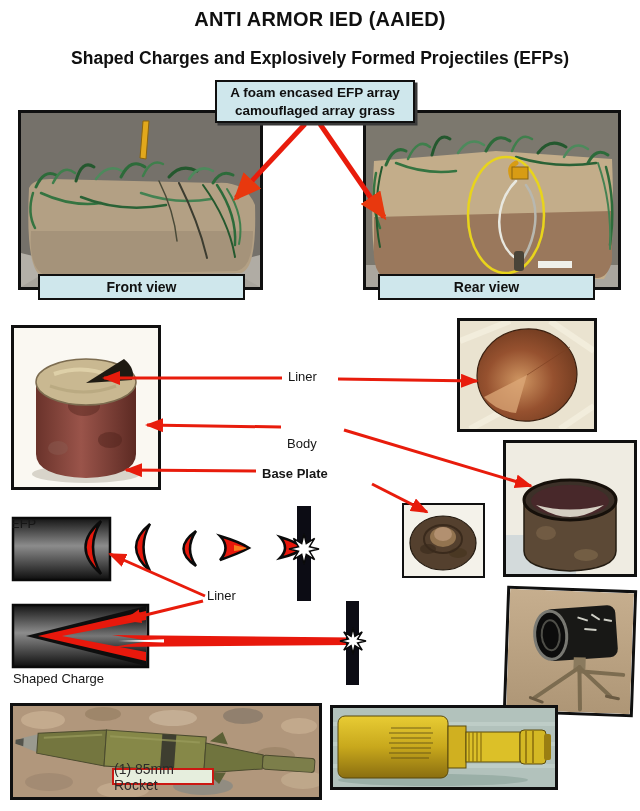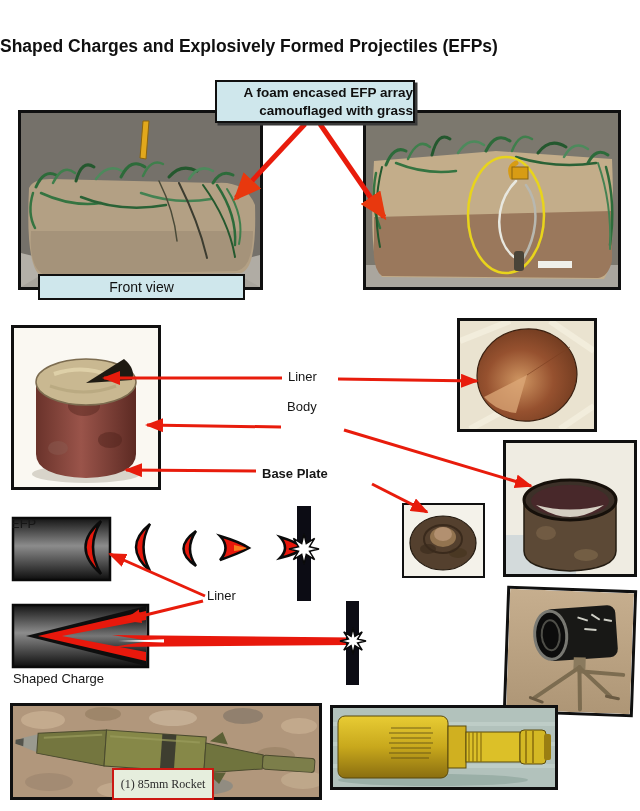--- a/index.html
+++ b/index.html
@@ -1,41 +1,42 @@
 <!DOCTYPE html>
 <html><head>
 <meta charset="utf-8">
 <style>
   html,body{margin:0;padding:0;background:#ffffff;}
   #slide{
     position:relative;width:640px;height:811px;background:#ffffff;
     font-family:"Liberation Sans",sans-serif;color:#101010;overflow:hidden;
   }
   .title{position:absolute;left:0;right:0;top:8px;text-align:center;font-weight:bold;font-size:20px;letter-spacing:.2px;}
-  .subtitle{position:absolute;left:0;right:0;top:36px;text-align:left;font-weight:bold;font-size:17.5px;}
+  .subtitle{position:absolute;left:0;right:0;top:48px;text-align:center;font-weight:bold;font-size:17.5px;}
   .photo{position:absolute;border:3px solid #101010;box-sizing:border-box;background:#fff;overflow:hidden;z-index:2;}
   .photo svg{display:block;}
   .capbox{position:absolute;background:#cfe7ec;border:2px solid #101010;box-sizing:border-box;
-    display:flex;align-items:center;justify-content:center;font-weight:normal;font-size:14px;z-index:6;}
+    display:flex;align-items:center;justify-content:center;font-weight:bold;font-size:14px;z-index:6;}
   .callout{position:absolute;left:215px;top:80px;width:200px;height:43px;background:#cfe7ec;
     border:2px solid #101010;box-shadow:2.5px 2.5px 0 #3a3a3a;box-sizing:border-box;z-index:7;
-    display:flex;flex-direction:column;align-items:flex-end;justify-content:center;
+    display:flex;flex-direction:column;align-items:center;justify-content:center;
     font-weight:bold;font-size:13.5px;line-height:1.3;text-align:center;}
   .lbl{position:absolute;font-size:13px;color:#161616;white-space:nowrap;z-index:6;}
   #overlay{position:absolute;left:0;top:0;z-index:5;pointer-events:none;}
-  .tag{position:absolute;left:112px;top:768px;width:102px;height:32px;background:#e6eedd;
+  .tag{position:absolute;left:112px;top:768px;width:102px;height:17px;background:#e6eedd;
     border:2px solid #cc1812;box-sizing:border-box;z-index:6;display:flex;align-items:center;
-    justify-content:center;font-size:12px;color:#2a2a2a;font-family:Liberation Serif, serif;}
+    justify-content:center;font-size:14px;color:#2a2a2a;}
   .tilt{transform:rotate(2deg);transform-origin:50% 50%;}
 </style>
 </head>
 <body>
 
 <div id="slide">
 
+  <div class="title">ANTI ARMOR IED (AAIED)</div>
   <div class="subtitle">Shaped Charges and Explosively Formed Projectiles (EFPs)</div>
 
   <div class="photo" style="left:18px;top:110px;width:245px;height:180px;">
     <svg width="239" height="174" viewBox="0 0 239 174">
       <rect x="0" y="0" width="239" height="174" fill="#75716a"></rect>
       <rect x="0" y="150" width="239" height="24" fill="#a8a49c"></rect>
       <polygon points="0,174 40,150 0,140" fill="#b4b0a8"></polygon>
       <polygon points="239,174 200,152 239,142" fill="#b0aca4"></polygon>
       <path d="M8,75 Q4,158 22,164 L220,160 Q236,156 234,92 Q224,68 196,70 L30,66 Q12,66 8,75 Z" fill="#b3a084"></path>
       <path d="M10,120 Q8,156 24,162 L216,158 Q232,154 232,118 L10,118 Z" fill="#a5937a"></path>
@@ -93,24 +94,27 @@
       <g fill="none" stroke-linecap="round">
         <path d="M150,68 C128,90 128,128 148,144" stroke="#e8e8e0" stroke-width="2.5"></path>
         <path d="M160,72 C176,94 170,128 154,150" stroke="#b8b8b0" stroke-width="2.5"></path>
         <path d="M146,64 q-4,-10 4,-14" stroke="#d89c14" stroke-width="5"></path>
       </g>
       <rect x="146" y="54" width="16" height="12" fill="#d89c14" stroke="#8a6410" stroke-width="1"></rect>
       <rect x="148" y="138" width="10" height="20" rx="3" fill="#4a4438"></rect>
       <rect x="172" y="148" width="34" height="7" fill="#f0f0ea"></rect>
     </svg>
   </div>
+  <div class="capbox" style="left:378px;top:274px;width:217px;height:26px;">
+    <span>Rear view</span>
+  </div>
 
   <div class="callout">
     <span>A foam encased EFP array</span>
-    <span>camouflaged with grass</span>
+    <span>camouflaged array grass</span>
   </div>
 
   <div class="photo" style="left:11px;top:325px;width:150px;height:165px;">
     <svg width="144" height="159" viewBox="0 0 144 159">
       <defs>
         <linearGradient id="rustG" x1="0" y1="0" x2="1" y2="0">
           <stop offset="0" stop-color="#6a332b"></stop>
             <stop offset="0.45" stop-color="#9a544a"></stop>
             <stop offset="1" stop-color="#5c2a23"></stop>
         </linearGradient>
@@ -252,21 +256,21 @@
         <rect x="133" y="24" width="54" height="30" fill="#dcc028" stroke="#5a4a0c" stroke-width="1"></rect>
         <path d="M136,24 v30 M140,24 v30 M144,24 v30 M148,24 v30" stroke="#8a700e" stroke-width="1.2"></path>
         <rect x="187" y="22" width="26" height="34" rx="4" fill="#d4b824" stroke="#5a4a0c" stroke-width="1"></rect>
         <path d="M193,22 v34 M200,22 v34" stroke="#9a7e12" stroke-width="2"></path>
         <rect x="211" y="26" width="7" height="26" rx="2" fill="#9a7e12"></rect>
       </g>
     </svg>
   </div>
 
   <div class="lbl" style="left:288px;top:369px;">Liner</div>
-  <div class="lbl" style="left:287px;top:399px;">Body</div>
+  <div class="lbl" style="left:287px;top:436px;">Body</div>
   <div class="lbl" style="left:262px;top:466px;font-weight:bold;">Base Plate</div>
   <div class="lbl" style="left:207px;top:588px;">Liner</div>
   <div class="lbl" style="left:13px;top:671px;font-size:13px;">Shaped Charge</div>
 
   <svg id="overlay" width="640" height="811" viewBox="0 0 640 811">
     <defs>
       <linearGradient id="cylG" x1="0" y1="0" x2="0" y2="1">
         <stop offset="0" stop-color="#141414"></stop>
           <stop offset="0.45" stop-color="#8c8c8c"></stop>
           <stop offset="1" stop-color="#0e0e0e"></stop>

